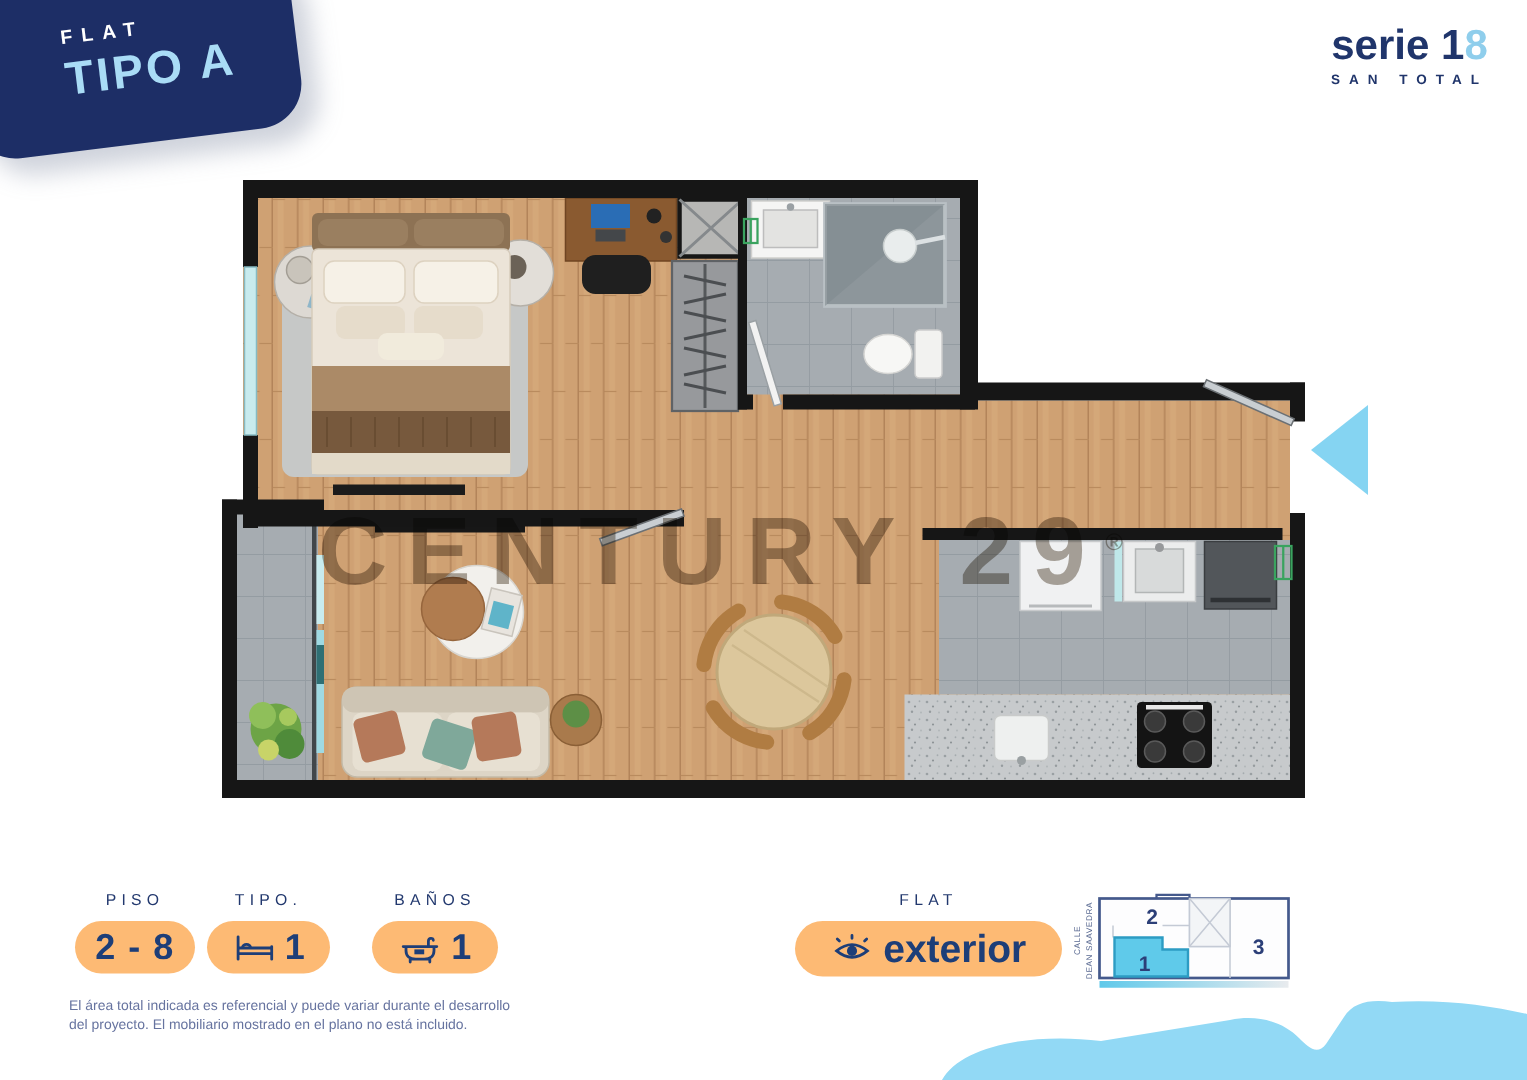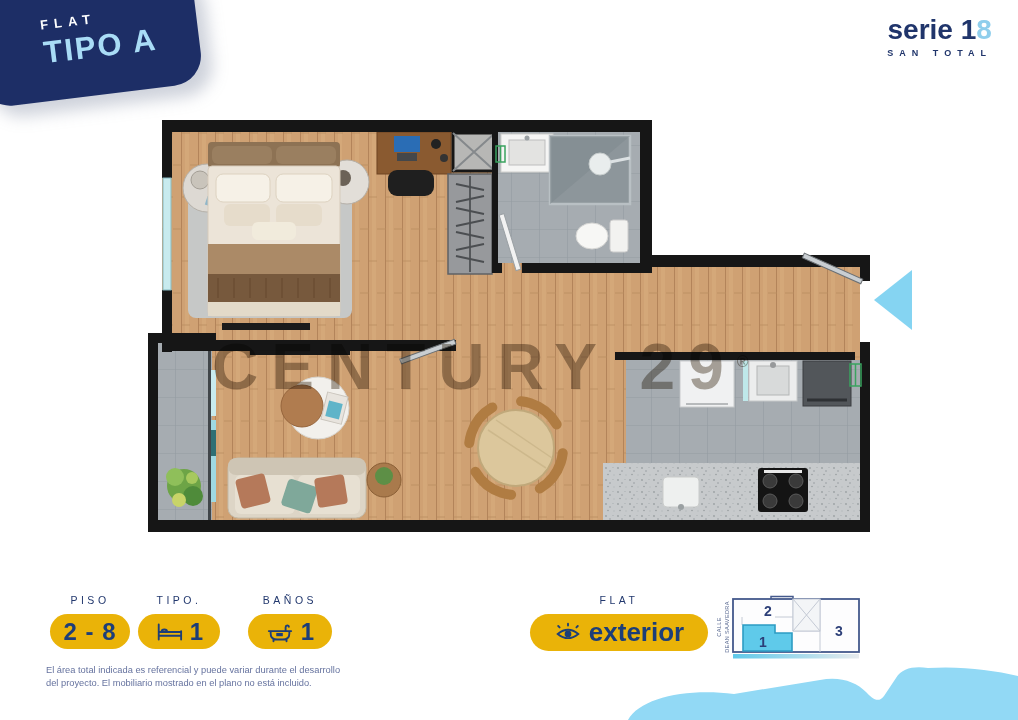--- a/index.html
+++ b/index.html
@@ -23,21 +23,21 @@
   
   .plan{position:absolute;left:148px;top:118px;}
   .watermark{position:absolute;left:212px;top:330px;font-size:64px;font-weight:bold;
              letter-spacing:13px;color:rgba(76,60,40,.45);mix-blend-mode:multiply;
              white-space:nowrap;pointer-events:none;}
   .watermark sup{font-size:16px;letter-spacing:0;}
 
   
   .spec{position:absolute;top:594px;display:flex;flex-direction:column;align-items:center;}
   .spec-label{font-size:10.5px;font-weight:normal;letter-spacing:3.5px;color:#22386e;}
-  .pill{margin-top:8px;background:#eab308;border-radius:20px;display:flex;align-items:center;
+  .pill{margin-top:8px;background:#fdba74;border-radius:20px;display:flex;align-items:center;
         justify-content:center;gap:7px;color:#1d3e78;font-weight:bold;}
   .spec-piso{left:50px;width:80px;}  .spec-piso .pill{width:80px;height:35px;font-size:24px;letter-spacing:1px;}
   .spec-dorm{left:138px;width:82px;} .spec-dorm .pill{width:82px;height:35px;font-size:24px;}
   .spec-banos{left:248px;width:84px;}.spec-banos .pill{width:84px;height:35px;font-size:24px;}
   .spec-area{left:330px;width:174px;}.spec-area .pill{width:174px;height:37px;font-size:26px;}
   .spec-vista{left:530px;width:178px;}.spec-vista .pill{width:178px;height:37px;font-size:26px;}
   .pill svg{flex:0 0 auto;}
 
   
   .disclaimer{position:absolute;left:46px;top:664px;width:300px;font-size:9.3px;line-height:1.45;

